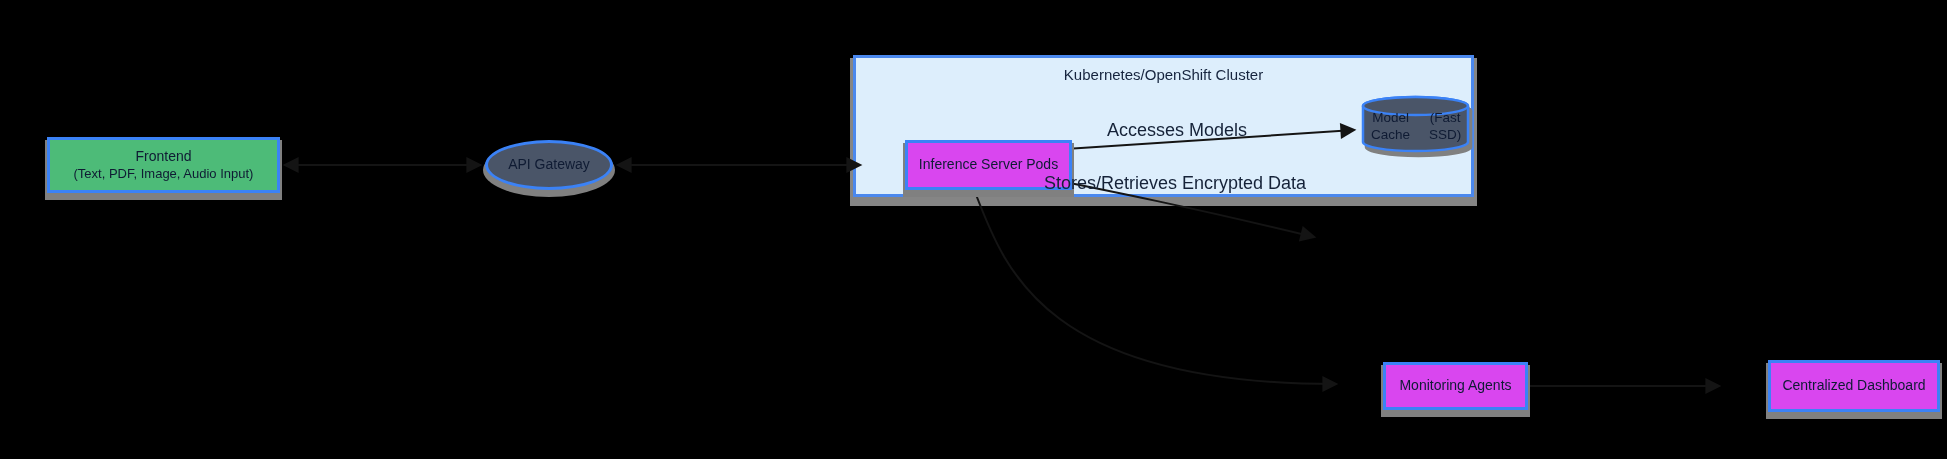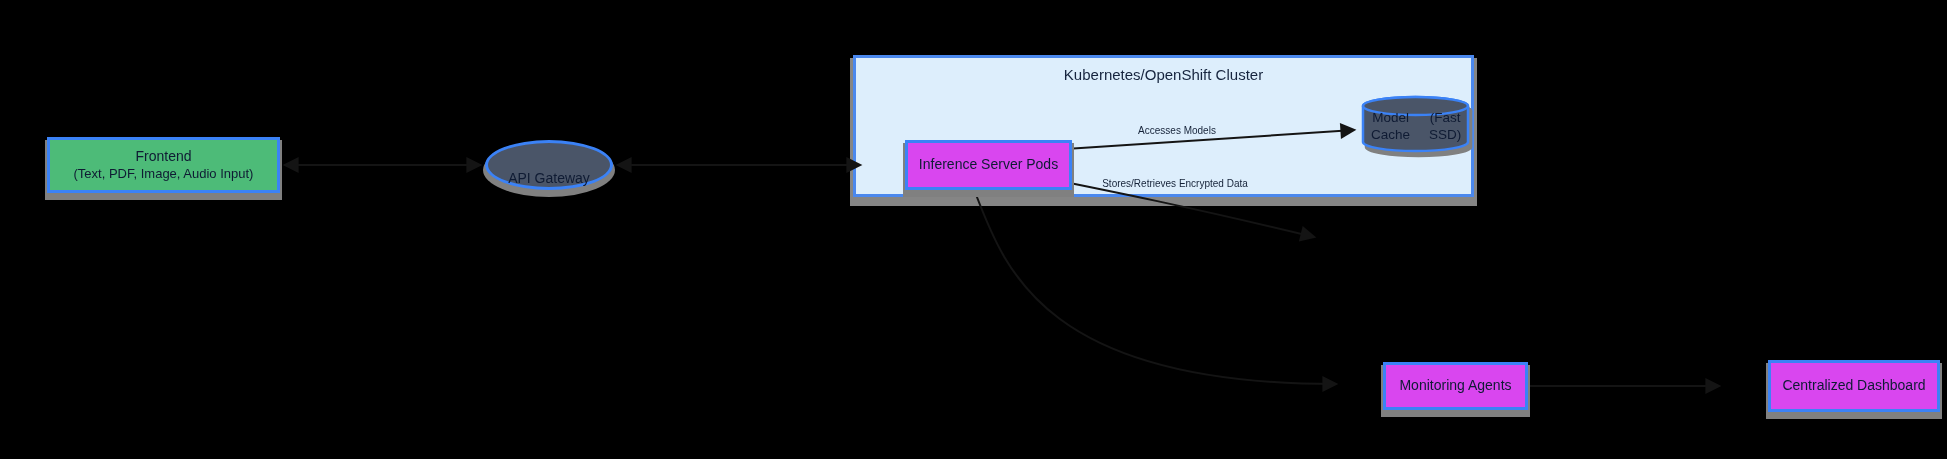--- a/index.html
+++ b/index.html
@@ -36,35 +36,34 @@
     border:3px solid #3b82f6;
     box-shadow:0 5px 0 2px #808080;
   }
   .green{background:#4dbb78;}
   .slate{background:#d946ef;margin-left:40px;}
   .ellipse-node{
     border:3px solid #3b82f6;
     border-radius:50%;
     background:#4a5568;
     box-shadow:0 5px 0 2px #808080;
-    justify-content:flex-end;
   }
   .cyl{position:absolute;z-index:3;}
   .cyl svg{display:block;filter:drop-shadow(3px 5px 0 #808080);}
   .cyl .cyl-label{
     position:absolute;left:0;right:0;top:0;bottom:0;
     display:flex;flex-direction:row;align-items:center;justify-content:center;
     padding-top:6px;
     text-align:center;color:#0f1b33;font-size:13.5px;line-height:1.25;
   }
   .small{font-size:13px;}
   .edge-label{
     position:absolute;z-index:4;
     transform:translate(-50%,-50%);
-    font-size:10px;color:#152238;white-space:nowrap;
+    font-size:18px;color:#152238;white-space:nowrap;
   }
 </style>
 </head>
 <body>
 
 <div id="canvas">
 
   <div class="cluster">
     <div class="cluster-title">Kubernetes/OpenShift Cluster</div>
   </div>

